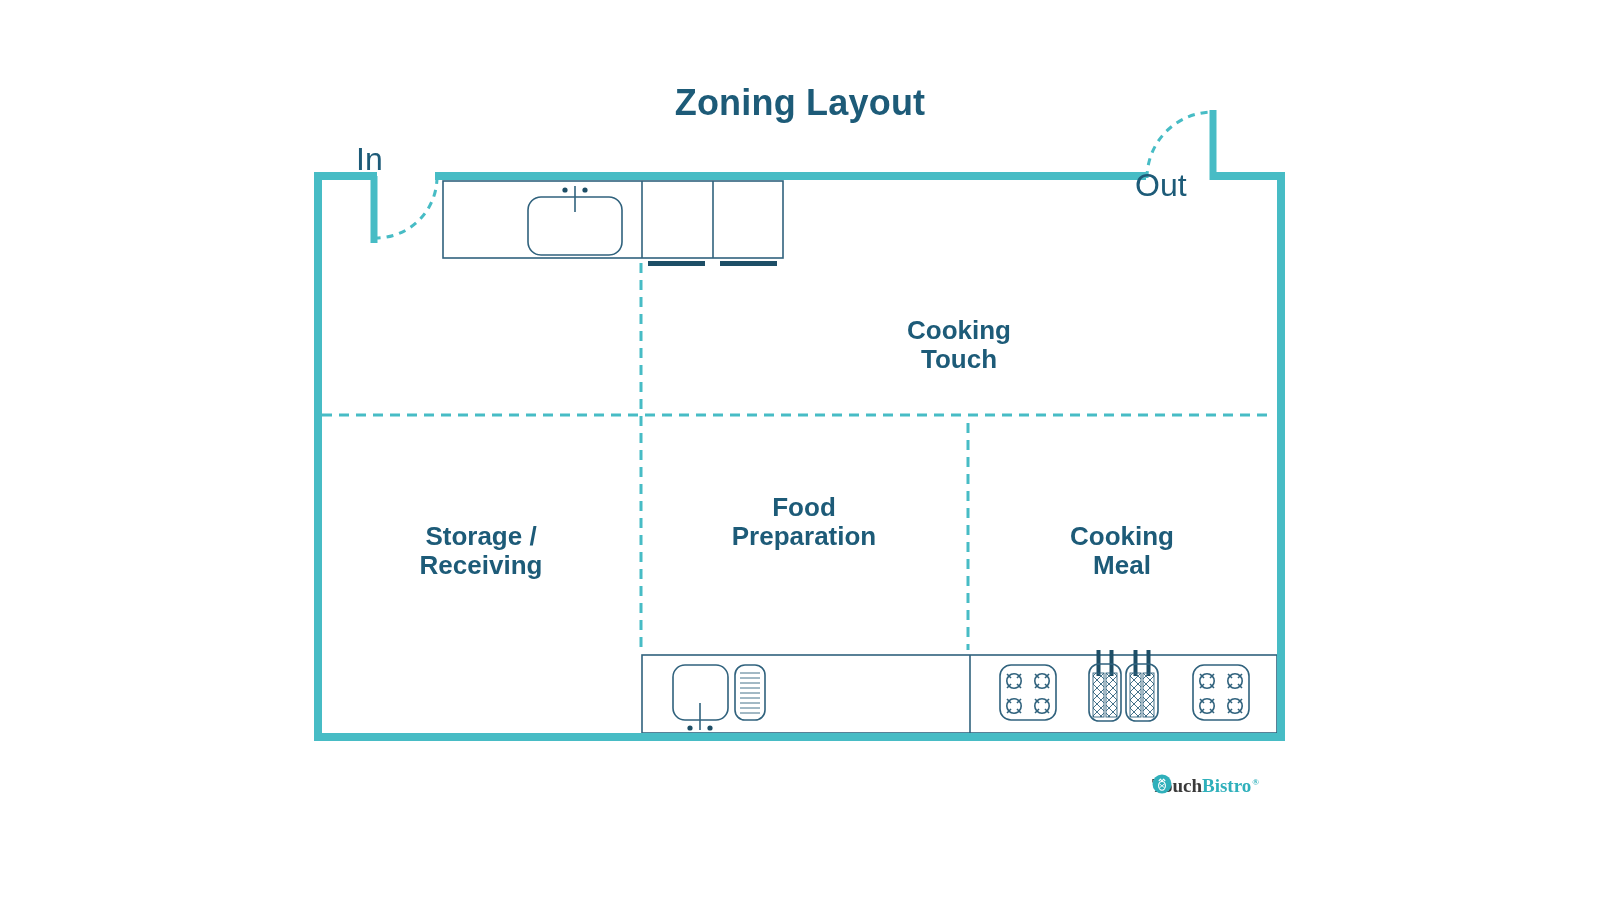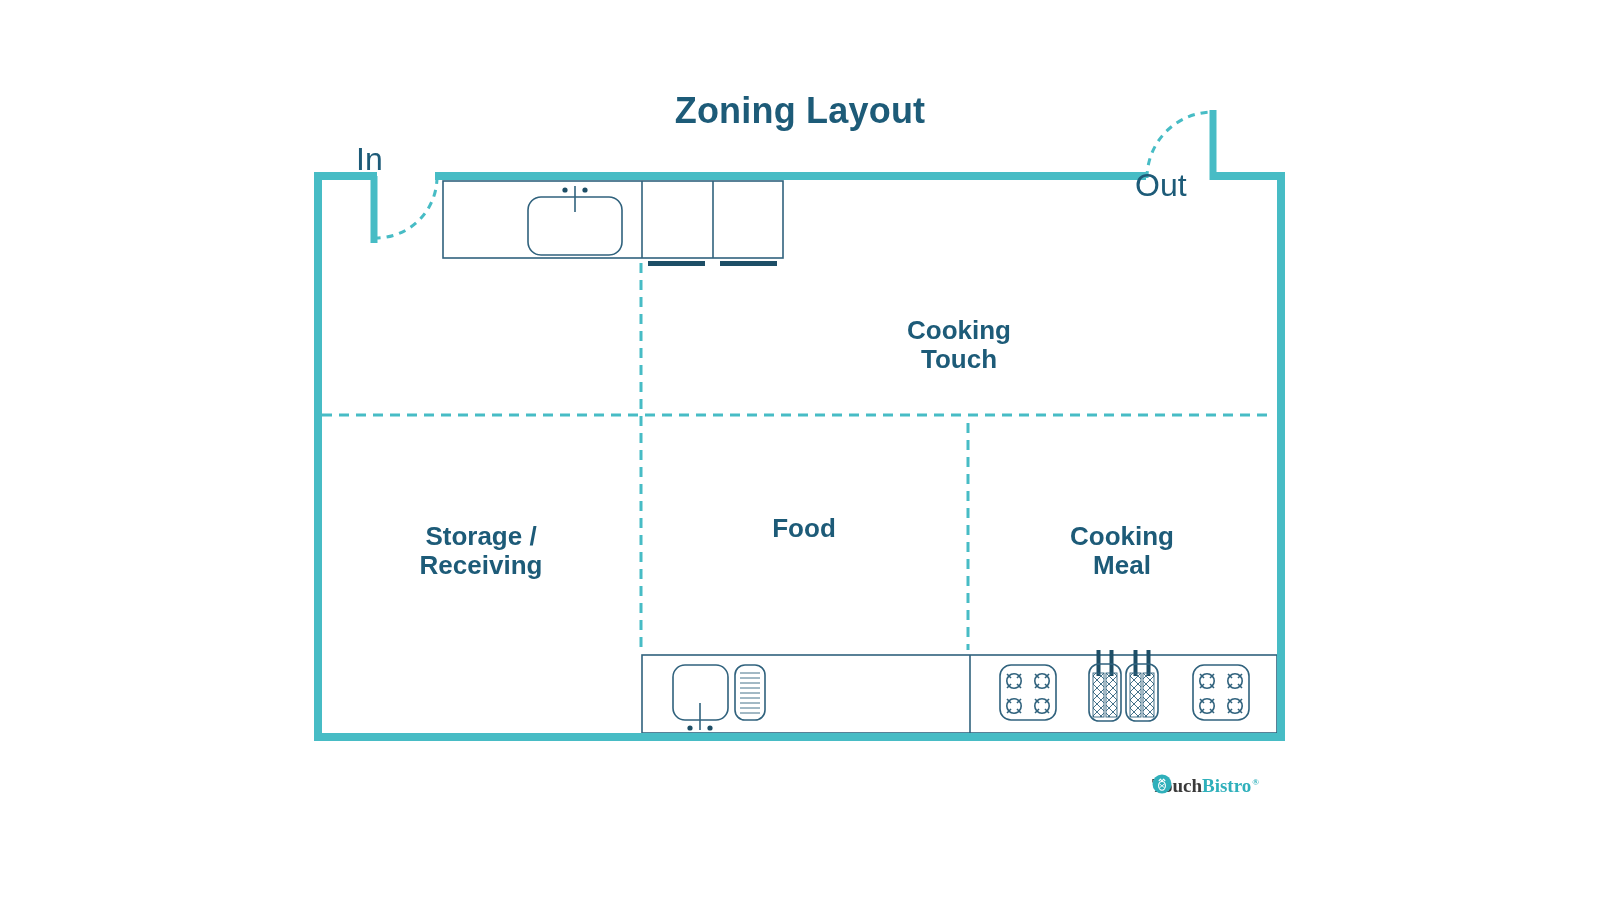--- a/index.html
+++ b/index.html
@@ -12,39 +12,39 @@
     --background:#FFFFFF;
   }
   html,body{margin:0;padding:0;background:var(--background);}
   .stage{
     position:relative;width:1600px;height:900px;overflow:hidden;
     background:var(--background);
     font-family:"Liberation Sans",sans-serif;
   }
   .stage svg{position:absolute;left:0;top:0;}
   .title{
-    position:absolute;left:319px;top:92px;width:962px;
+    position:absolute;left:319px;top:84px;width:962px;
     text-align:center;font-size:36px;line-height:38px;font-weight:700;
     color:var(--label_text);letter-spacing:.2px;
   }
   .door-label{
     position:absolute;width:100px;
     font-size:32px;line-height:26px;font-weight:400;color:var(--label_text);
   }
   .door-label.in{left:356px;top:146px;}
   .door-label.out{left:1135px;top:172px;}
   .zone-label{
     position:absolute;width:320px;text-align:center;
     font-size:26px;line-height:29px;font-weight:700;color:var(--label_text);
   }
   .zone-label span{display:block;}
   .zl-cleaning{left:321px;top:316px;}
   .zl-service{left:799px;top:316px;}
   .zl-storage{left:321px;top:522px;}
-  .zl-food{left:644px;top:514px;}
+  .zl-food{left:644px;top:493px;}
   .zl-meal{left:962px;top:522px;}
 
   
   .wall{stroke:var(--wall_teal);stroke-width:8;fill:none;stroke-linejoin:miter;}
   .door-panel{stroke:var(--wall_teal);stroke-width:7;fill:none;}
   .door-arc{stroke:var(--wall_teal);stroke-width:3;fill:none;stroke-dasharray:7 6;}
   .divider{stroke:var(--wall_teal);stroke-width:3;fill:none;stroke-dasharray:10 7;}
   .thin{stroke:var(--equipment_outline);stroke-width:1.6;fill:none;}
   .thin08{stroke:var(--equipment_outline);stroke-width:0.9;fill:none;}
   .darkfill{fill:var(--equipment_dark);stroke:none;}
@@ -155,20 +155,21 @@
   <div class="zone-label zl-service">
     <span>Cooking</span>
     <span>Touch</span>
   </div>
   <div class="zone-label zl-storage">
     <span>Storage /</span>
     <span>Receiving</span>
   </div>
   <div class="zone-label zl-food">
     <span>Food</span>
+    <span>Preparation</span>
   </div>
   <div class="zone-label zl-meal">
     <span>Cooking</span>
     <span>Meal</span>
   </div>
 
   <div class="logo">
     <svg width="20" height="20" viewBox="0 0 20 20">
       <circle cx="10" cy="10" r="9.5" fill="var(--logo_teal)"></circle>
       <path d="M6.8 7.2 L8.4 5.2 L10 7 L11.6 5.2 L13.2 7.2" stroke="#FFFFFF" stroke-width="1.1" fill="none" stroke-linejoin="round"></path>

